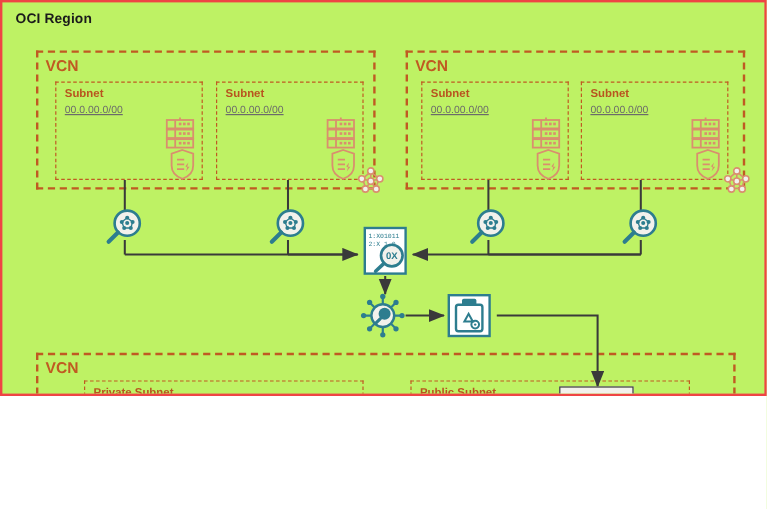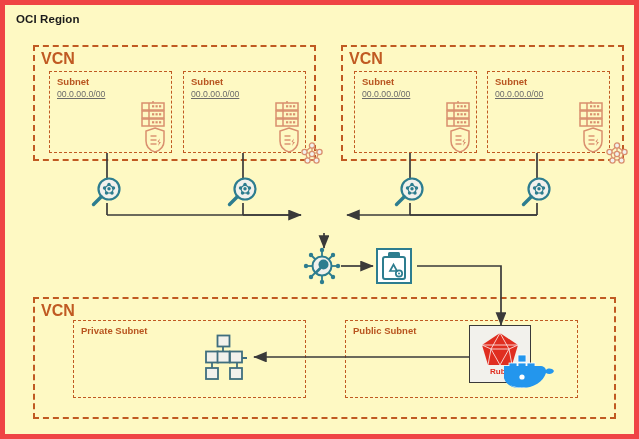--- a/index.html
+++ b/index.html
@@ -1,21 +1,21 @@
 <!DOCTYPE html>
 <html><head>
 <meta charset="utf-8">
 <style>
   html,body{margin:0;padding:0;background:#ffffff;}
   body{font-family:"Liberation Sans",sans-serif;}
-  #canvas{position:relative;width:639px;height:439px;background:#fef9c3;
-          border:5px solid #ef4444;box-sizing:border-box;overflow:hidden;}
+  #canvas{position:relative;width:639px;height:330px;background:#bef264;
+          border:2px solid #ef4444;box-sizing:border-box;overflow:hidden;}
   .region-title{position:absolute;left:11px;top:8px;font-size:11.5px;font-weight:bold;color:#1b1b1b;letter-spacing:.1px;}
   .vcn{position:absolute;box-sizing:border-box;border:2px dashed #c05a22;}
-  .vcn-label{position:absolute;left:6px;top:3px;font-size:16px;font-weight:bold;color:#c05a22;}
+  .vcn-label{position:absolute;left:6px;top:3px;font-size:13px;font-weight:bold;color:#c05a22;}
   .subnet{position:absolute;box-sizing:border-box;border:1.6px dashed #c05a22;text-align:right;}
   .subnet-label{position:absolute;left:7px;top:4px;font-size:9.5px;font-weight:bold;color:#b8541f;}
   .subnet-cidr{position:absolute;left:7px;top:17px;font-size:8.7px;color:#6b6b6b;text-decoration:underline;}
   .ico{position:absolute;}
   svg{display:block;overflow:visible;}
   #wires{position:absolute;left:0;top:0;width:639px;height:439px;pointer-events:none;}
   .plain-box{position:absolute;box-sizing:border-box;border:1.6px solid #3a3a3a;background:#f2f1ec;}
 </style>
 </head>
 <body>
@@ -364,20 +364,32 @@
         <line x1="20" y1="7.5" x2="15.5" y2="11"></line>
           <line x1="20" y1="7.5" x2="24.5" y2="11"></line>
         <line x1="15.5" y1="11" x2="17.5" y2="16"></line>
           <line x1="24.5" y1="11" x2="23" y2="16"></line>
         <line x1="17.5" y1="16" x2="23" y2="16"></line>
       </g>
       <line x1="12.3" y1="19.7" x2="4.5" y2="27.5" stroke="#2d7d8f" stroke-width="3.4" stroke-linecap="round"></line>
     </svg>
   </div>
 
+  <div class="ico" style="left:299px;top:186px;">
+    <svg width="40" height="42" viewBox="0 0 40 42">
+      <rect x="3" y="2" width="34" height="38" fill="#ffffff" stroke="#2d7d8f" stroke-width="2"></rect>
+      <g fill="#2d7d8f" font-family="Liberation Mono, monospace" font-size="5.4">
+        <text x="6" y="10">1:X01011</text>
+        <text x="6" y="17">2:X 1 0</text>
+      </g>
+      <circle cx="25.5" cy="25" r="9" fill="#f2f1ec" stroke="#2d7d8f" stroke-width="2.2"></circle>
+      <text x="25.5" y="28" fill="#2d7d8f" font-family="Liberation Sans, sans-serif" font-size="8" font-weight="bold" text-anchor="middle">0X</text>
+      <line x1="19" y1="31.5" x2="12" y2="38" stroke="#2d7d8f" stroke-width="3" stroke-linecap="round"></line>
+    </svg>
+  </div>
 
   <div class="ico" style="left:298px;top:241px;">
     <svg width="38" height="40" viewBox="0 0 38 40">
       <g stroke="#2d7d8f" stroke-width="1.8" fill="none">
         <line x1="19" y1="20" x2="19" y2="4"></line>
           <line x1="19" y1="20" x2="19" y2="36"></line>
         <line x1="19" y1="20" x2="3" y2="20"></line>
           <line x1="19" y1="20" x2="35" y2="20"></line>
         <line x1="19" y1="20" x2="8" y2="9"></line>
           <line x1="19" y1="20" x2="30" y2="9"></line>

